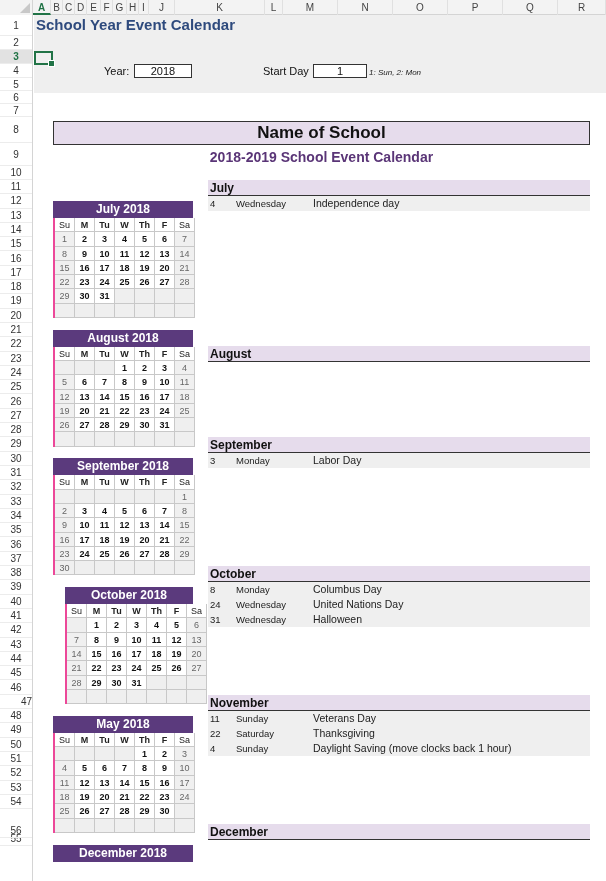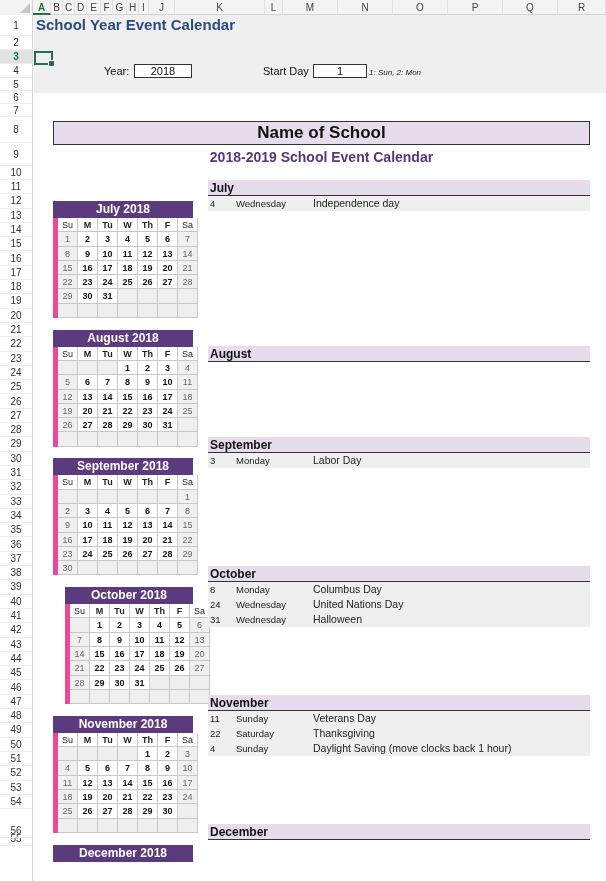--- a/index.html
+++ b/index.html
@@ -16,21 +16,21 @@
   .title { position: absolute; left: 36px; top: 16px; font-size: 15px; font-weight: bold; color: #2e4a7d; }
   .selcell { position: absolute; left: 34px; top: 51px; width: 19px; height: 14px; border: 2px solid #217346; }
   .selcell::after { content: ""; position: absolute; right: -4px; bottom: -4px; width: 5px; height: 5px; background: #217346; border: 1px solid #fff; }
   .lbl { position: absolute; font-size: 11px; color: #111; }
   .inbox { position: absolute; height: 14px; border: 1px solid #333; background: #fff; font-size: 11px; text-align: center; line-height: 12px; color: #111; }
   .hint { position: absolute; font-size: 8px; font-style: italic; color: #222; }
   .school { position: absolute; left: 53px; top: 121px; width: 537px; height: 24px; background: #e6dcec; border: 1px solid #333; text-align: center; font-size: 17px; font-weight: bold; line-height: 22px; color: #111; }
   .subtitle { position: absolute; left: 53px; top: 149px; width: 537px; text-align: center; font-size: 14px; font-weight: bold; color: #5a3577; }
   .cal { position: absolute; left: 53px; width: 140px; margin-top: 21px; }
   .cal-hdr { height: 17px; background: #5b3a7d; color: #fff; font-weight: bold; font-size: 12px; text-align: center; line-height: 17px; }
-  .cal-grid { display: grid; grid-template-columns: repeat(7, 20px); border-left: 5px solid #ec4899; }
+  .cal-grid { display: grid; grid-template-columns: repeat(7, 20px); border-left: 2px solid #ec4899; }
   .cell { height: 14.3px; font-size: 9px; text-align: center; line-height: 14px; border-right: 1px solid #c8c8c8; border-bottom: 1px solid #c8c8c8; color: #111; }
   .cell.dow { color: #222; }
   .cell.dow.bold { font-weight: bold; }
   .cell.wd { font-weight: bold; background: #fff; }
   .cell.we { color: #666; background: #f0f0f0; }
   .cell.empty { background: #efefef; }
   .ev { position: absolute; left: 208px; width: 382px; }
   .ev-hdr { height: 16px; background: #e6dcec; border-bottom: 1px solid #333; font-size: 12px; font-weight: bold; line-height: 16px; padding-left: 2px; color: #111; }
   .ev-row { height: 15px; background: #efefef; font-size: 9.5px; line-height: 15px; display: flex; color: #222; }
   .ev-day { width: 28px; padding-left: 2px; }
@@ -103,21 +103,21 @@
     <div class="rn" style="top: 536.8px; height: 14.3px; line-height: 14.3px;">37</div>
     <div class="rn" style="top: 551.1px; height: 14.3px; line-height: 14.3px;">38</div>
     <div class="rn" style="top: 565.4px; height: 14.3px; line-height: 14.3px;">39</div>
     <div class="rn" style="top: 579.7px; height: 14.3px; line-height: 14.3px;">40</div>
     <div class="rn" style="top: 594px; height: 14.3px; line-height: 14.3px;">41</div>
     <div class="rn" style="top: 608.3px; height: 14.3px; line-height: 14.3px;">42</div>
     <div class="rn" style="top: 622.6px; height: 14.3px; line-height: 14.3px;">43</div>
     <div class="rn" style="top: 636.9px; height: 14.3px; line-height: 14.3px;">44</div>
     <div class="rn" style="top: 651.2px; height: 14.3px; line-height: 14.3px;">45</div>
     <div class="rn" style="top: 665.5px; height: 14.3px; line-height: 14.3px;">46</div>
-    <div class="rn" style="top: 679.8px; height: 14.3px; line-height: 14.3px;">47</div>
+    <div class="rn" style="top: 679.8px; height: 14.3px; line-height: 14.3px; text-align: right;">47</div>
     <div class="rn" style="top: 694.1px; height: 14.3px; line-height: 14.3px;">48</div>
     <div class="rn" style="top: 708.4px; height: 14.3px; line-height: 14.3px;">49</div>
     <div class="rn" style="top: 722.7px; height: 14.3px; line-height: 14.3px;">50</div>
     <div class="rn" style="top: 737px; height: 14.3px; line-height: 14.3px;">51</div>
     <div class="rn" style="top: 751.3px; height: 14.3px; line-height: 14.3px;">52</div>
     <div class="rn" style="top: 765.6px; height: 14.3px; line-height: 14.3px;">53</div>
     <div class="rn" style="top: 779.9px; height: 14.3px; line-height: 14.3px;">54</div>
     <div class="rn" style="top: 799px; height: 14.3px; line-height: 14.3px; margin-top: 18px;">55</div>
     <div class="rn" style="top: 808.5px; height: 14.3px; line-height: 14.3px;">56</div>
   </div>
@@ -383,21 +383,21 @@
         <div class="ev-wd">Wednesday</div>
         <div class="ev-name">United Nations Day</div>
       </div>
       <div class="ev-row">
         <div class="ev-day">31</div>
         <div class="ev-wd">Wednesday</div>
         <div class="ev-name">Halloween</div>
       </div>
     </div>
     <div class="cal" style="top: 694.8px;">
-      <div class="cal-hdr">November 2018</div>
+      <div class="cal-hdr">May 2018</div>
       <div class="cal-grid">
         <div class="cell dow">Su</div>
         <div class="cell dow bold">M</div>
         <div class="cell dow bold">Tu</div>
         <div class="cell dow bold">W</div>
         <div class="cell dow bold">Th</div>
         <div class="cell dow bold">F</div>
         <div class="cell dow">Sa</div>
         <div class="cell empty"></div>
         <div class="cell empty"></div>

